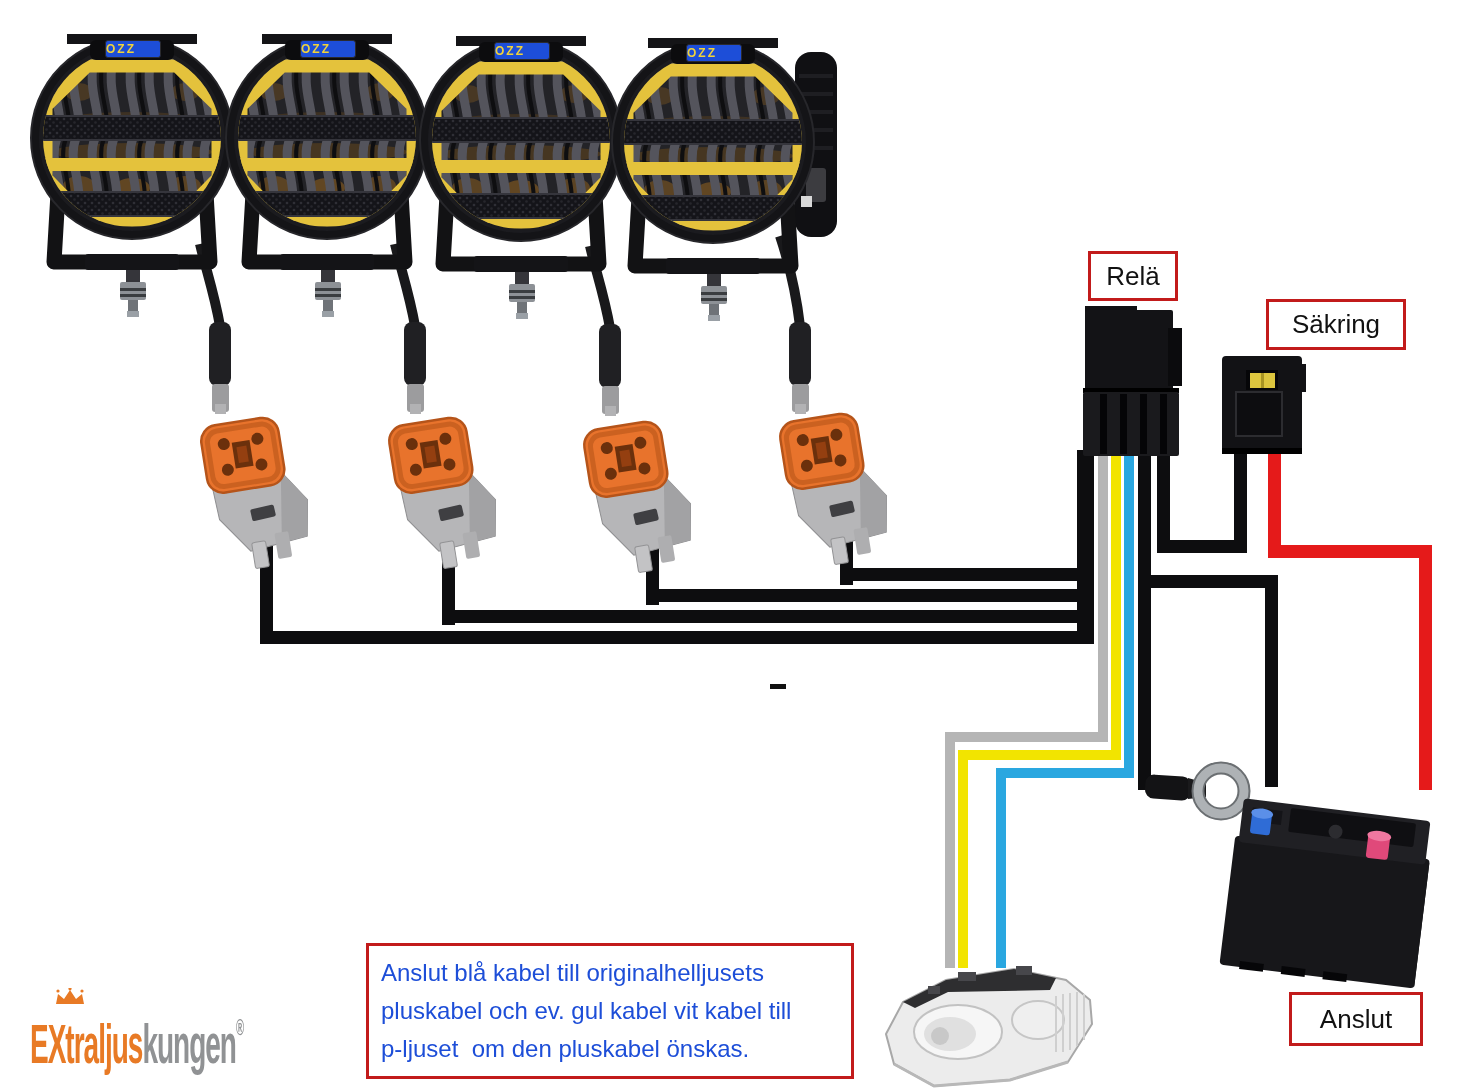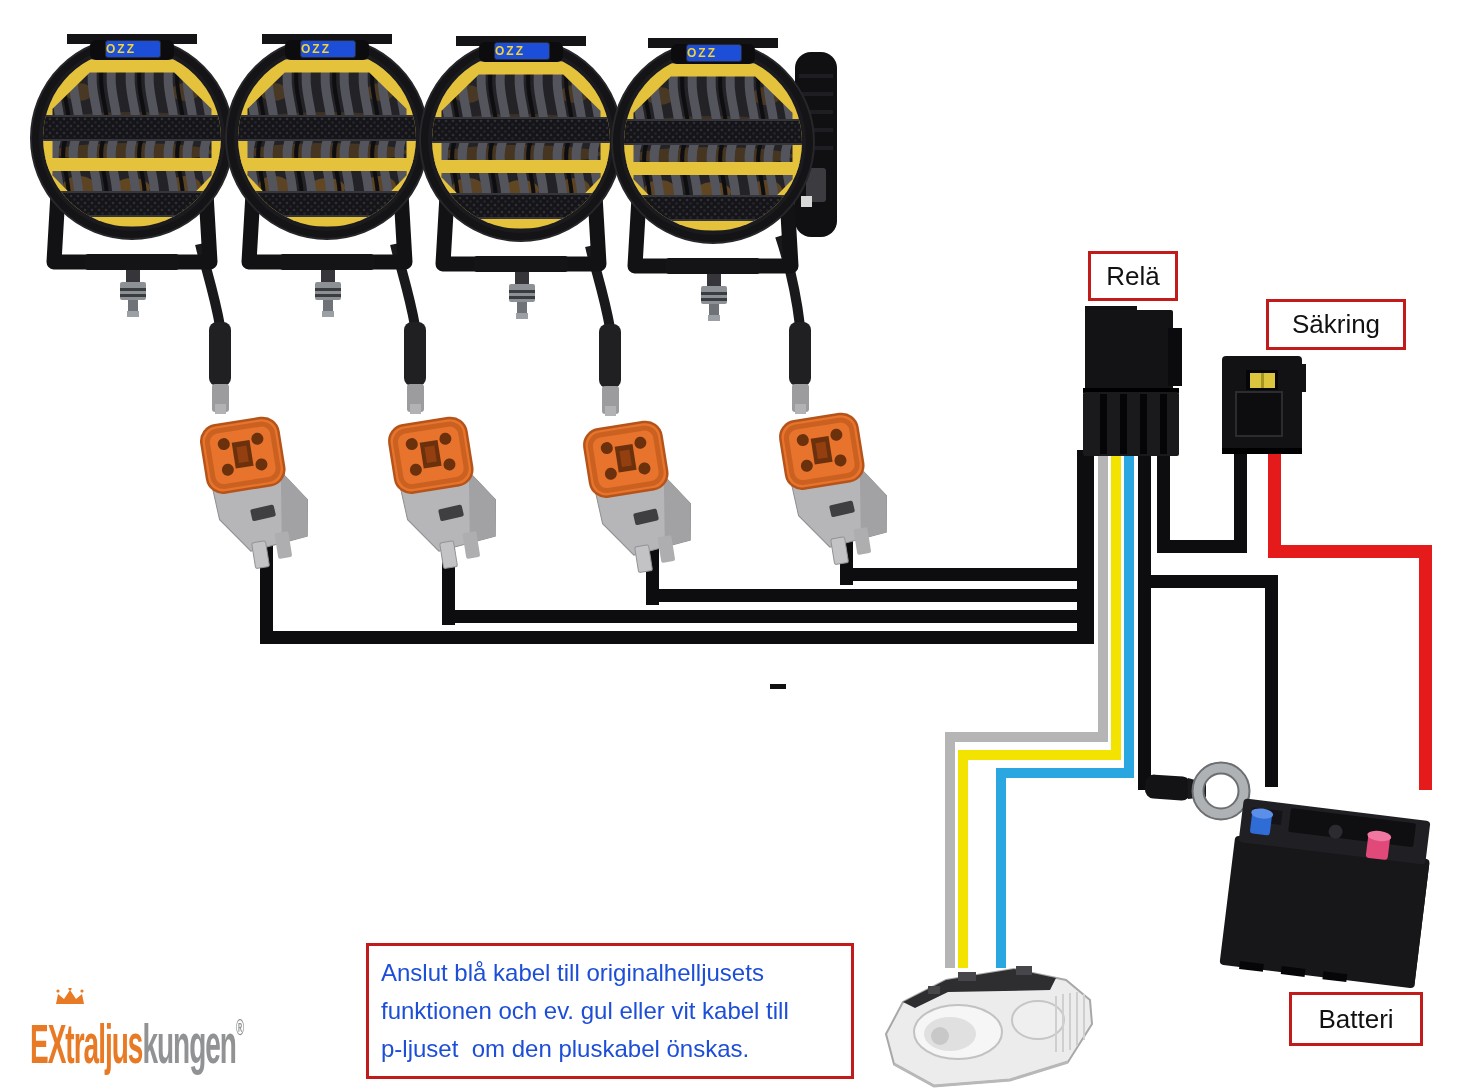--- a/index.html
+++ b/index.html
@@ -290,25 +290,25 @@
   </g>
 </svg>
 
 <span class="lamp-badge" style="left:105px;top:40px;">OZZ</span>
 <span class="lamp-badge" style="left:300px;top:40px;">OZZ</span>
 <span class="lamp-badge" style="left:494px;top:42px;">OZZ</span>
 <span class="lamp-badge" style="left:686px;top:44px;">OZZ</span>
 
 <div class="red-label" style="left:1088px;top:251px;width:84px;height:44px;">Relä</div>
 <div class="red-label" style="left:1218px;top:299px;width:134px;height:45px;margin-left:48px;">Säkring</div>
-<div class="red-label" style="left:1289px;top:992px;width:128px;height:48px;">Batteri</div>
+<div class="red-label" style="left:1289px;top:992px;width:128px;height:48px;">Anslut</div>
 
 <div class="note-box">
   <div class="note-line">Anslut blå kabel till originalhelljusets</div>
-  <div class="note-line">funktionen och ev. gul eller vit kabel till</div>
+  <div class="note-line">pluskabel och ev. gul kabel vit kabel till</div>
   <div class="note-line">p-ljuset  om den pluskabel önskas.</div>
 </div>
 
 <div class="logo">
   <svg class="crown" width="34" height="18" viewBox="0 0 34 18">
     <polygon points="2,16 4,6 10,11 16,2 22,11 28,6 30,16" fill="var(--logo-orange)"></polygon>
     <circle cx="4" cy="3" r="1.6" fill="var(--logo-orange)"></circle>
     <circle cx="16" cy="0.8" r="1.6" fill="var(--logo-orange)"></circle>
     <circle cx="28" cy="3" r="1.6" fill="var(--logo-orange)"></circle>
   </svg>

